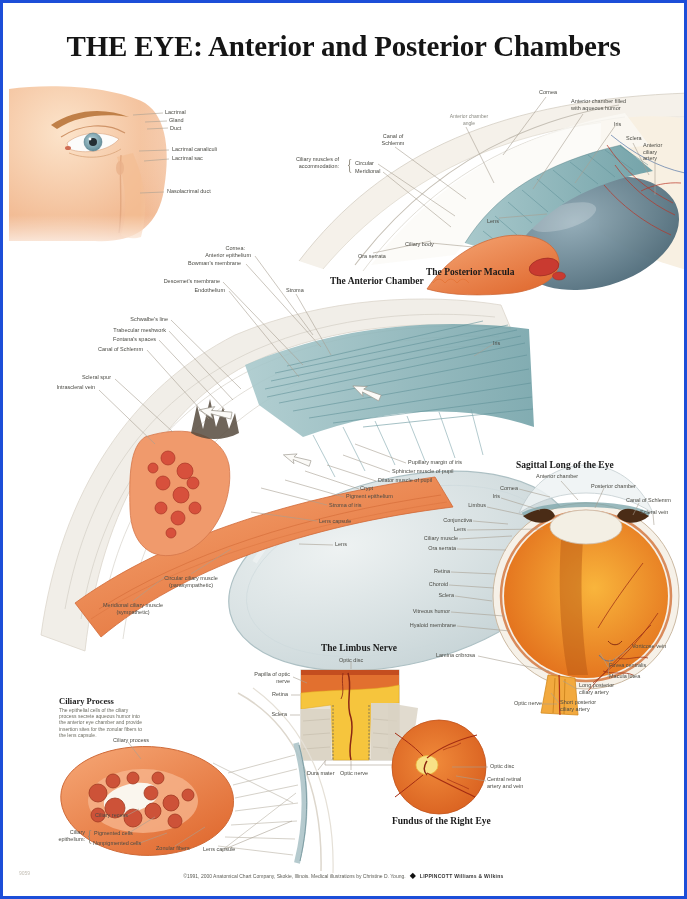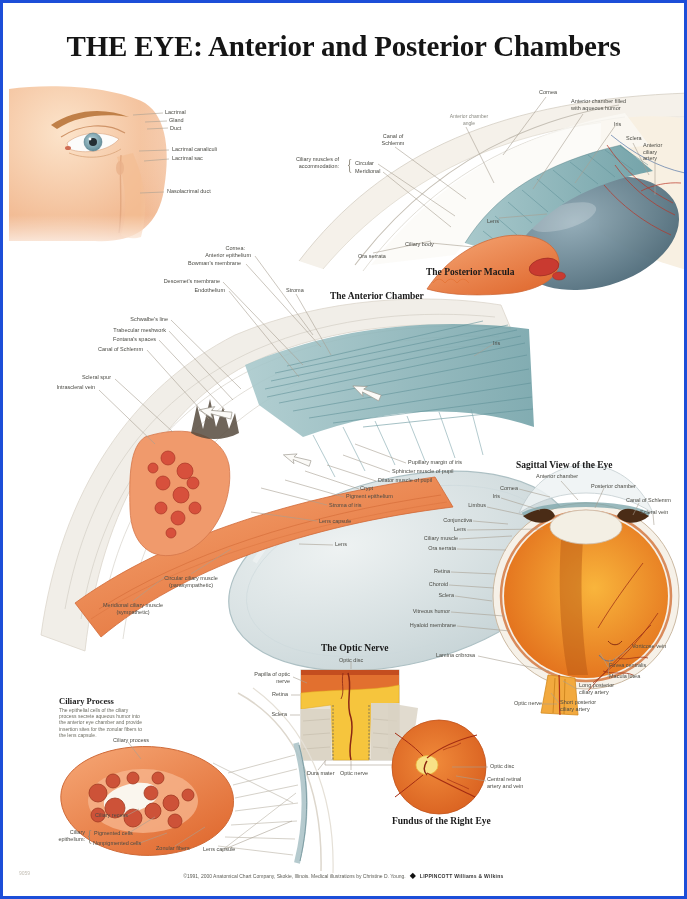--- a/index.html
+++ b/index.html
@@ -383,21 +383,21 @@
 <div class="lbl w ctr" style="left:373px;top:130px;width:34px">Canal of Schlemm</div>
 <div class="lbl w ra" style="left:286px;top:153px;width:50px">Ciliary muscles of accommodation:</div>
 <div class="brace" style="left:344px;top:157px">{</div>
 <div class="lbl" style="left:352px;top:157px">Circular</div>
 <div class="lbl" style="left:352px;top:165px">Meridional</div>
 <div class="lbl" style="left:402px;top:238px">Ciliary body</div>
 <div class="lbl" style="left:355px;top:250px">Ora serrata</div>
 <div class="lbl" style="left:484px;top:215px">Lens</div>
 <div class="cap" style="left:423px;top:264px">The Posterior Macula</div>
 
-<div class="cap" style="left:327px;top:288px">The Anterior Chamber</div>
+<div class="cap" style="left:327px;top:273px">The Anterior Chamber</div>
 <div class="lbl w ra" style="left:206px;top:242px;width:36px">Cornea:</div>
 <div class="lbl w ra" style="left:190px;top:249px;width:58px">Anterior epithelium</div>
 <div class="lbl w ra" style="left:178px;top:257px;width:60px">Bowman's membrane</div>
 <div class="lbl w ra" style="left:155px;top:275px;width:62px">Descemet's membrane</div>
 <div class="lbl w ra" style="left:182px;top:284px;width:40px">Endothelium</div>
 <div class="lbl" style="left:283px;top:284px">Stroma</div>
 <div class="lbl w ra" style="left:120px;top:313px;width:45px">Schwalbe's line</div>
 <div class="lbl w ra" style="left:103px;top:324px;width:60px">Trabecular meshwork</div>
 <div class="lbl w ra" style="left:105px;top:333px;width:48px">Fontana's spaces</div>
 <div class="lbl w ra" style="left:92px;top:343px;width:48px">Canal of Schlemm</div>
@@ -409,21 +409,21 @@
 <div class="lbl" style="left:375px;top:474px">Dilator muscle of pupil</div>
 <div class="lbl" style="left:357px;top:482px">Crypt</div>
 <div class="lbl" style="left:343px;top:490px">Pigment epithelium</div>
 <div class="lbl" style="left:326px;top:499px">Stroma of iris</div>
 <div class="lbl" style="left:316px;top:515px">Lens capsule</div>
 <div class="lbl" style="left:332px;top:538px">Lens</div>
 <div class="lbl" style="left:490px;top:337px">Iris</div>
 <div class="lbl w ctr" style="left:157px;top:572px;width:62px">Circular ciliary muscle (parasympathetic)</div>
 <div class="lbl w ctr" style="left:98px;top:599px;width:64px">Meridional ciliary muscle (sympathetic)</div>
 
-<div class="cap" style="left:513px;top:457px">Sagittal View of the Eye</div>
+<div class="cap" style="left:513px;top:457px">Sagittal Long of the Eye</div>
 <div class="lbl" style="left:533px;top:470px">Anterior chamber</div>
 <div class="lbl w ra" style="left:480px;top:482px;width:35px">Cornea</div>
 <div class="lbl w ra" style="left:470px;top:490px;width:27px">Iris</div>
 <div class="lbl w ra" style="left:450px;top:499px;width:33px">Limbus</div>
 <div class="lbl w ra" style="left:425px;top:514px;width:44px">Conjunctiva</div>
 <div class="lbl w ra" style="left:430px;top:523px;width:33px">Lens</div>
 <div class="lbl w ra" style="left:410px;top:532px;width:45px">Ciliary muscle</div>
 <div class="lbl w ra" style="left:412px;top:542px;width:41px">Ora serrata</div>
 <div class="lbl w ra" style="left:415px;top:565px;width:32px">Retina</div>
 <div class="lbl w ra" style="left:412px;top:578px;width:33px">Choroid</div>
@@ -434,21 +434,21 @@
 <div class="lbl" style="left:623px;top:494px">Canal of Schlemm</div>
 <div class="lbl" style="left:637px;top:506px">Scleral vein</div>
 <div class="lbl" style="left:629px;top:640px">Vorticose vein</div>
 <div class="lbl" style="left:606px;top:659px">Fovea centralis</div>
 <div class="lbl" style="left:606px;top:670px">Macula lutea</div>
 <div class="lbl w" style="left:576px;top:679px;width:42px">Long posterior ciliary artery</div>
 <div class="lbl w" style="left:557px;top:696px;width:42px">Short posterior ciliary artery</div>
 <div class="lbl" style="left:433px;top:649px">Lamina cribrosa</div>
 <div class="lbl" style="left:511px;top:697px">Optic nerve</div>
 
-<div class="cap" style="left:318px;top:640px">The Optic Nerve</div>
+<div class="cap" style="left:318px;top:640px">The Limbus Nerve</div>
 <div class="lbl" style="left:336px;top:654px">Optic disc</div>
 <div class="lbl w ra" style="left:251px;top:668px;width:36px">Papilla of optic nerve</div>
 <div class="lbl w ra" style="left:253px;top:688px;width:32px">Retina</div>
 <div class="lbl w ra" style="left:252px;top:708px;width:32px">Sclera</div>
 <div class="lbl" style="left:304px;top:767px">Dura mater</div>
 <div class="lbl" style="left:337px;top:767px">Optic nerve</div>
 
 <div class="hd" style="left:56px;top:693px">Ciliary Process</div>
 <div class="para" style="left:56px;top:704px;width:86px">The epithelial cells of the ciliary process secrete aqueous humor into the anterior eye chamber and provide insertion sites for the zonular fibers to the lens capsule.</div>
 <div class="lbl" style="left:110px;top:734px">Ciliary process</div>

